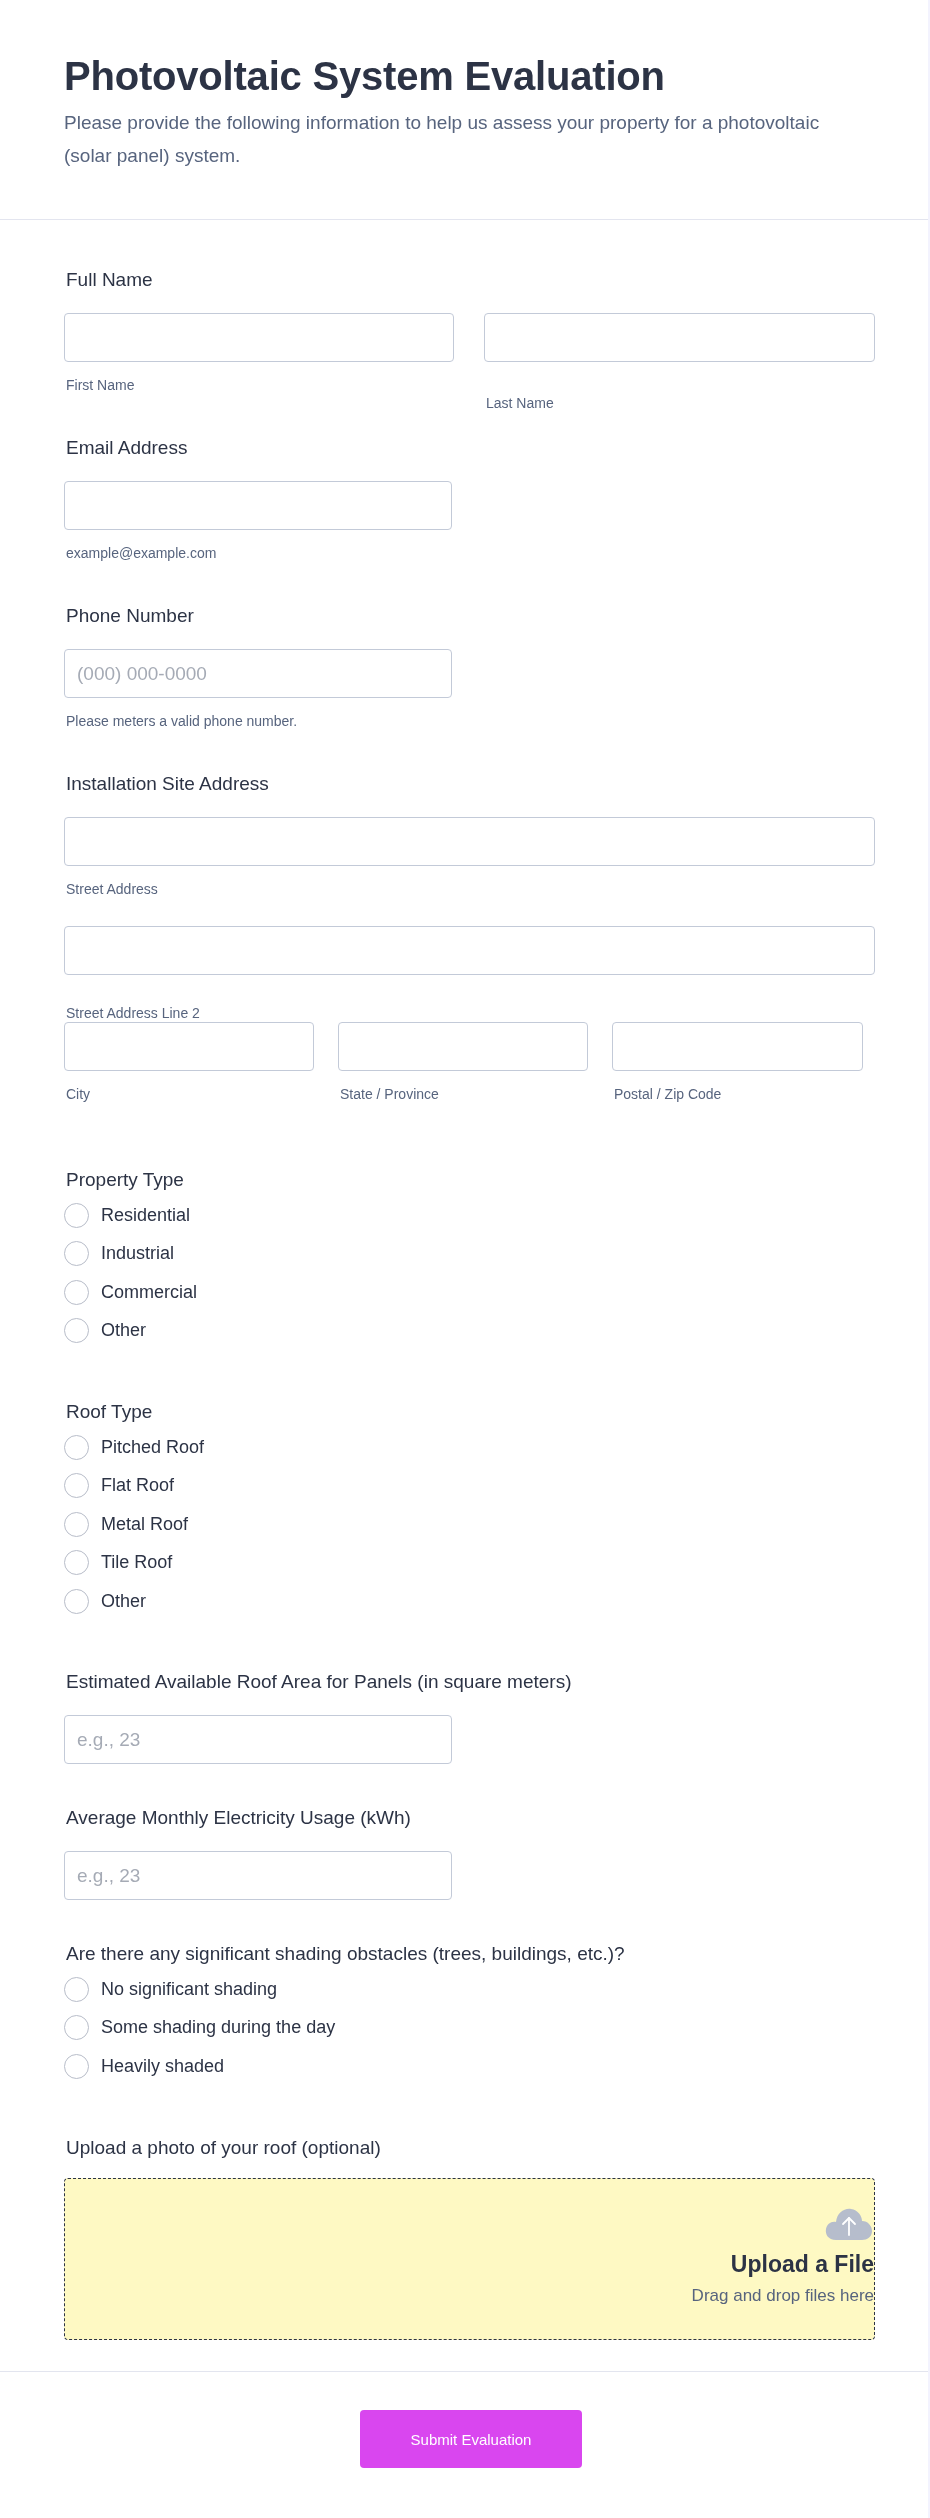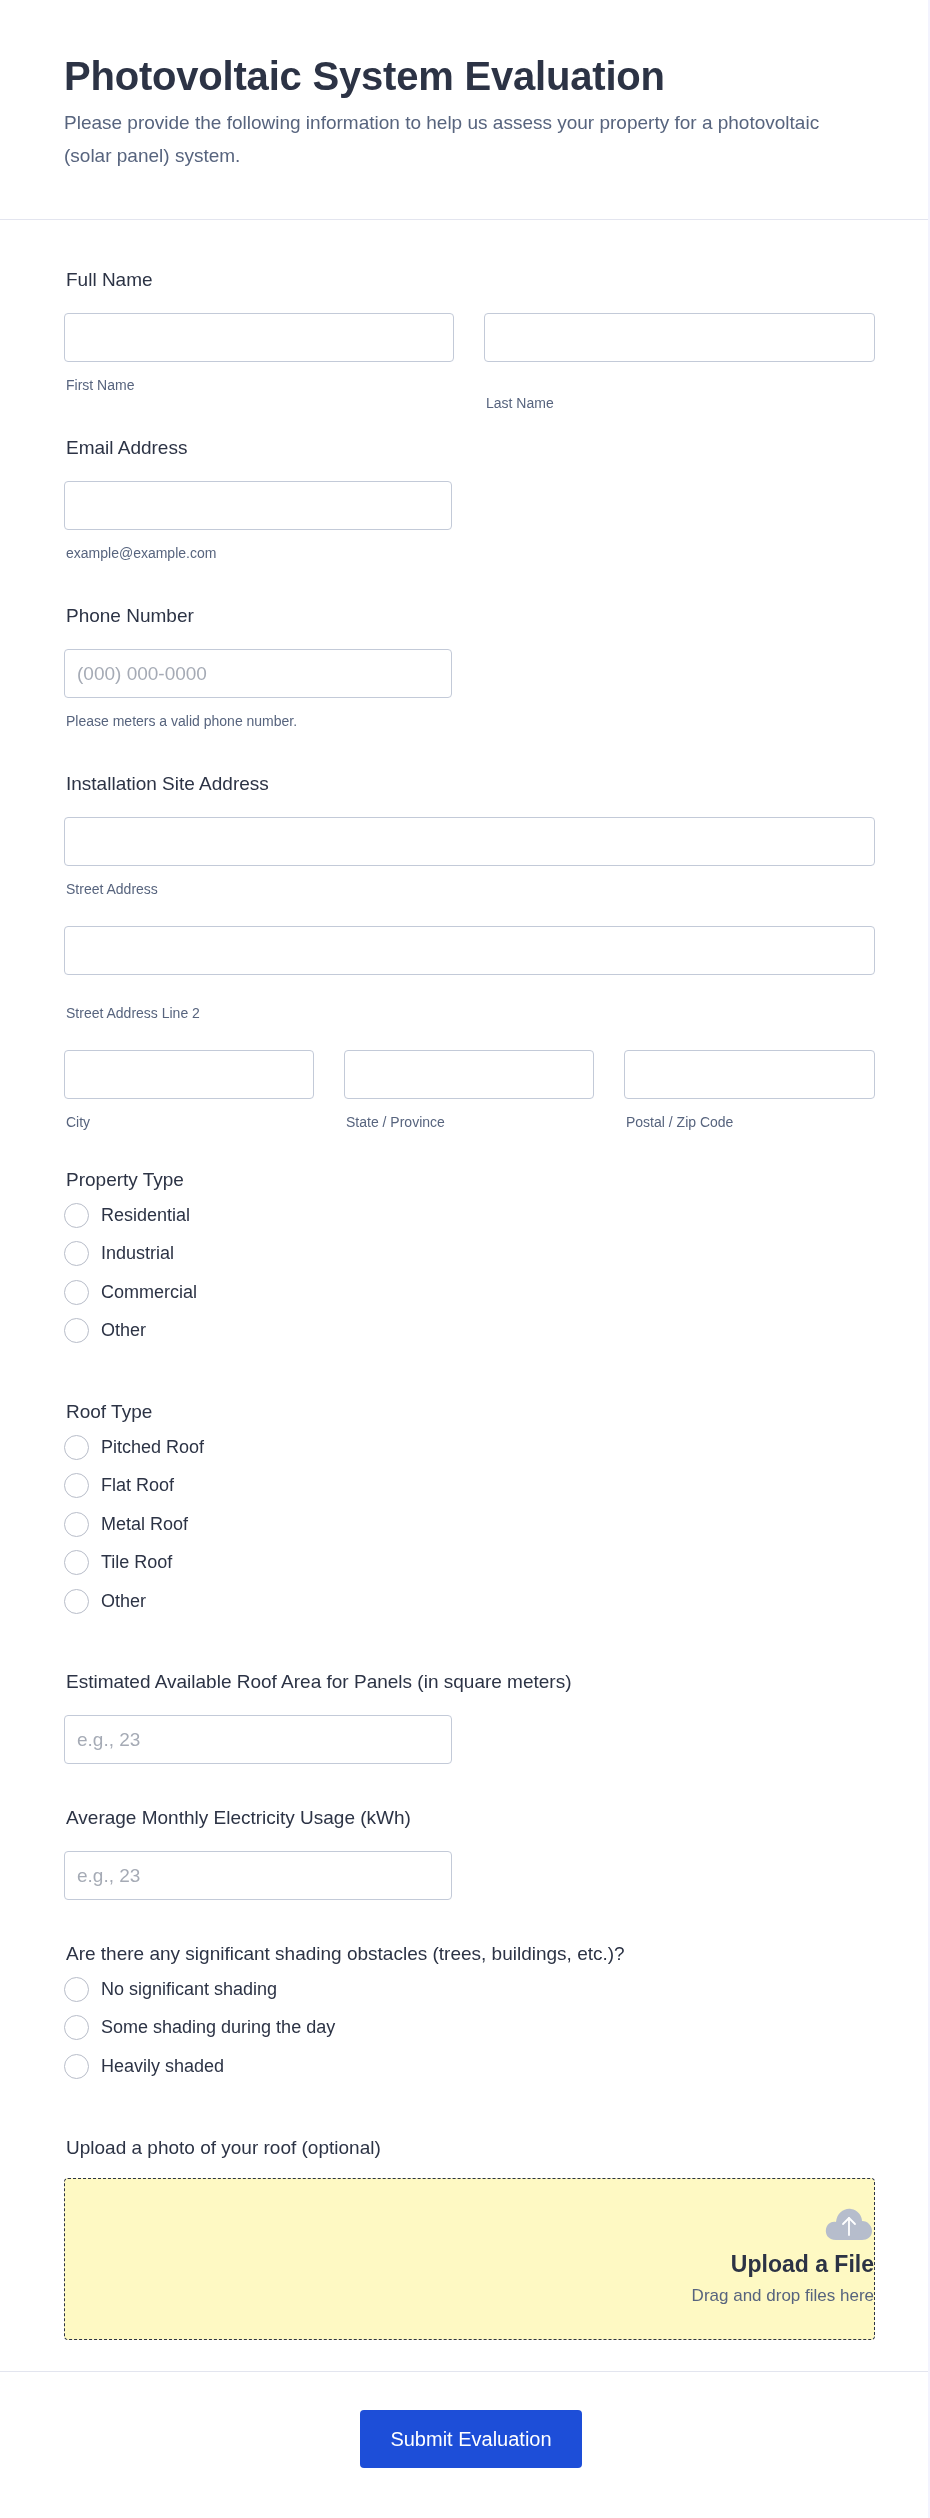--- a/index.html
+++ b/index.html
@@ -100,26 +100,26 @@
     position: absolute;
     left: 0; top: 2371px;
     width: 928px;
     height: 147px;
     border-top: 1px solid #e3e5ef;
   }
   .submit-button {
     position: absolute;
     left: 360px; top: 38px;
     width: 222px; height: 58px;
-    background: #1d4ed8;
+    background: #d946ef;
     border: none;
     border-radius: 4px;
     color: #ffffff;
     font-family: "Liberation Sans", "DejaVu Sans", sans-serif;
-    font-size: 20px;
+    font-size: 15px;
     cursor: pointer;
   }
 </style>
 </head>
 <body>
 
 <div class="header">
   <h1 class="page-title">Photovoltaic System Evaluation</h1>
   <p class="page-subtitle">Please provide the following information to help us assess your property for a photovoltaic (solar panel) system.</p>
 </div>
@@ -149,21 +149,21 @@
   <input class="input" style="width: 388px; margin-top: 21px;" type="tel" placeholder="(000) 000-0000">
   <div class="sublabel" style="margin-top:14px;">Please meters a valid phone number.</div>
 </div>
 
 <div class="field" style="top:772px; width:811px;">
   <div class="label">Installation Site Address</div>
   <input class="input" style="width: 811px; margin-top: 21px;" value="">
   <div class="sublabel" style="margin-top:14px;">Street Address</div>
   <input class="input" style="width: 811px; margin-top: 28px;" value="">
   <div class="sublabel" style="margin-top:29px;">Street Address Line 2</div>
-  <div style="display:flex; gap:30px; margin-top:28px;">
+  <div style="display:flex; gap:24px; ">
     <div style="width:250px;">
       <input class="input" style="width: 250px;" value="">
       <div class="sublabel" style="margin-top:14px;">City</div>
     </div>
     <div style="width:250px;">
       <input class="input" style="width: 250px;" value="">
       <div class="sublabel" style="margin-top:14px;">State / Province</div>
     </div>
     <div style="width:251px;">
       <input class="input" style="width: 251px;" value="">

